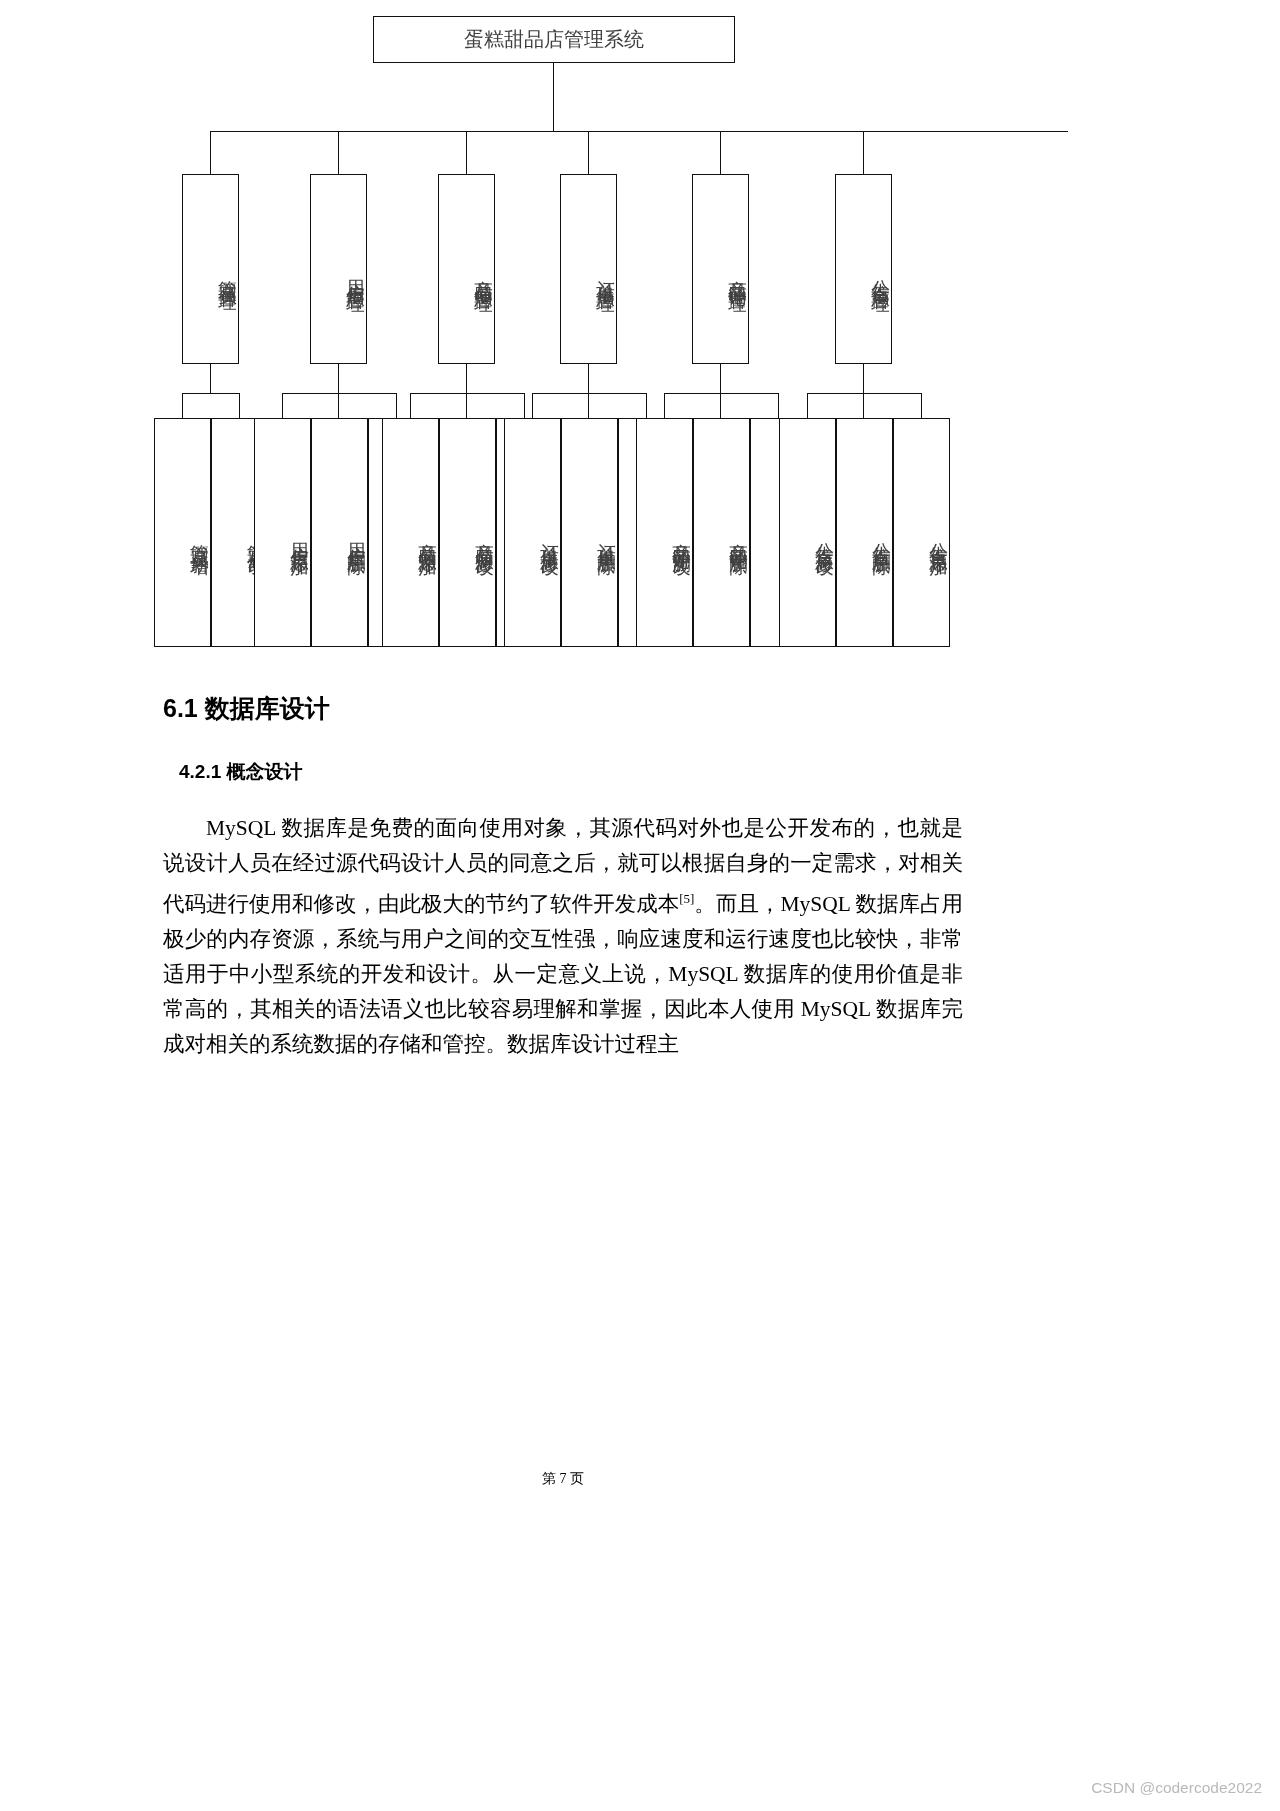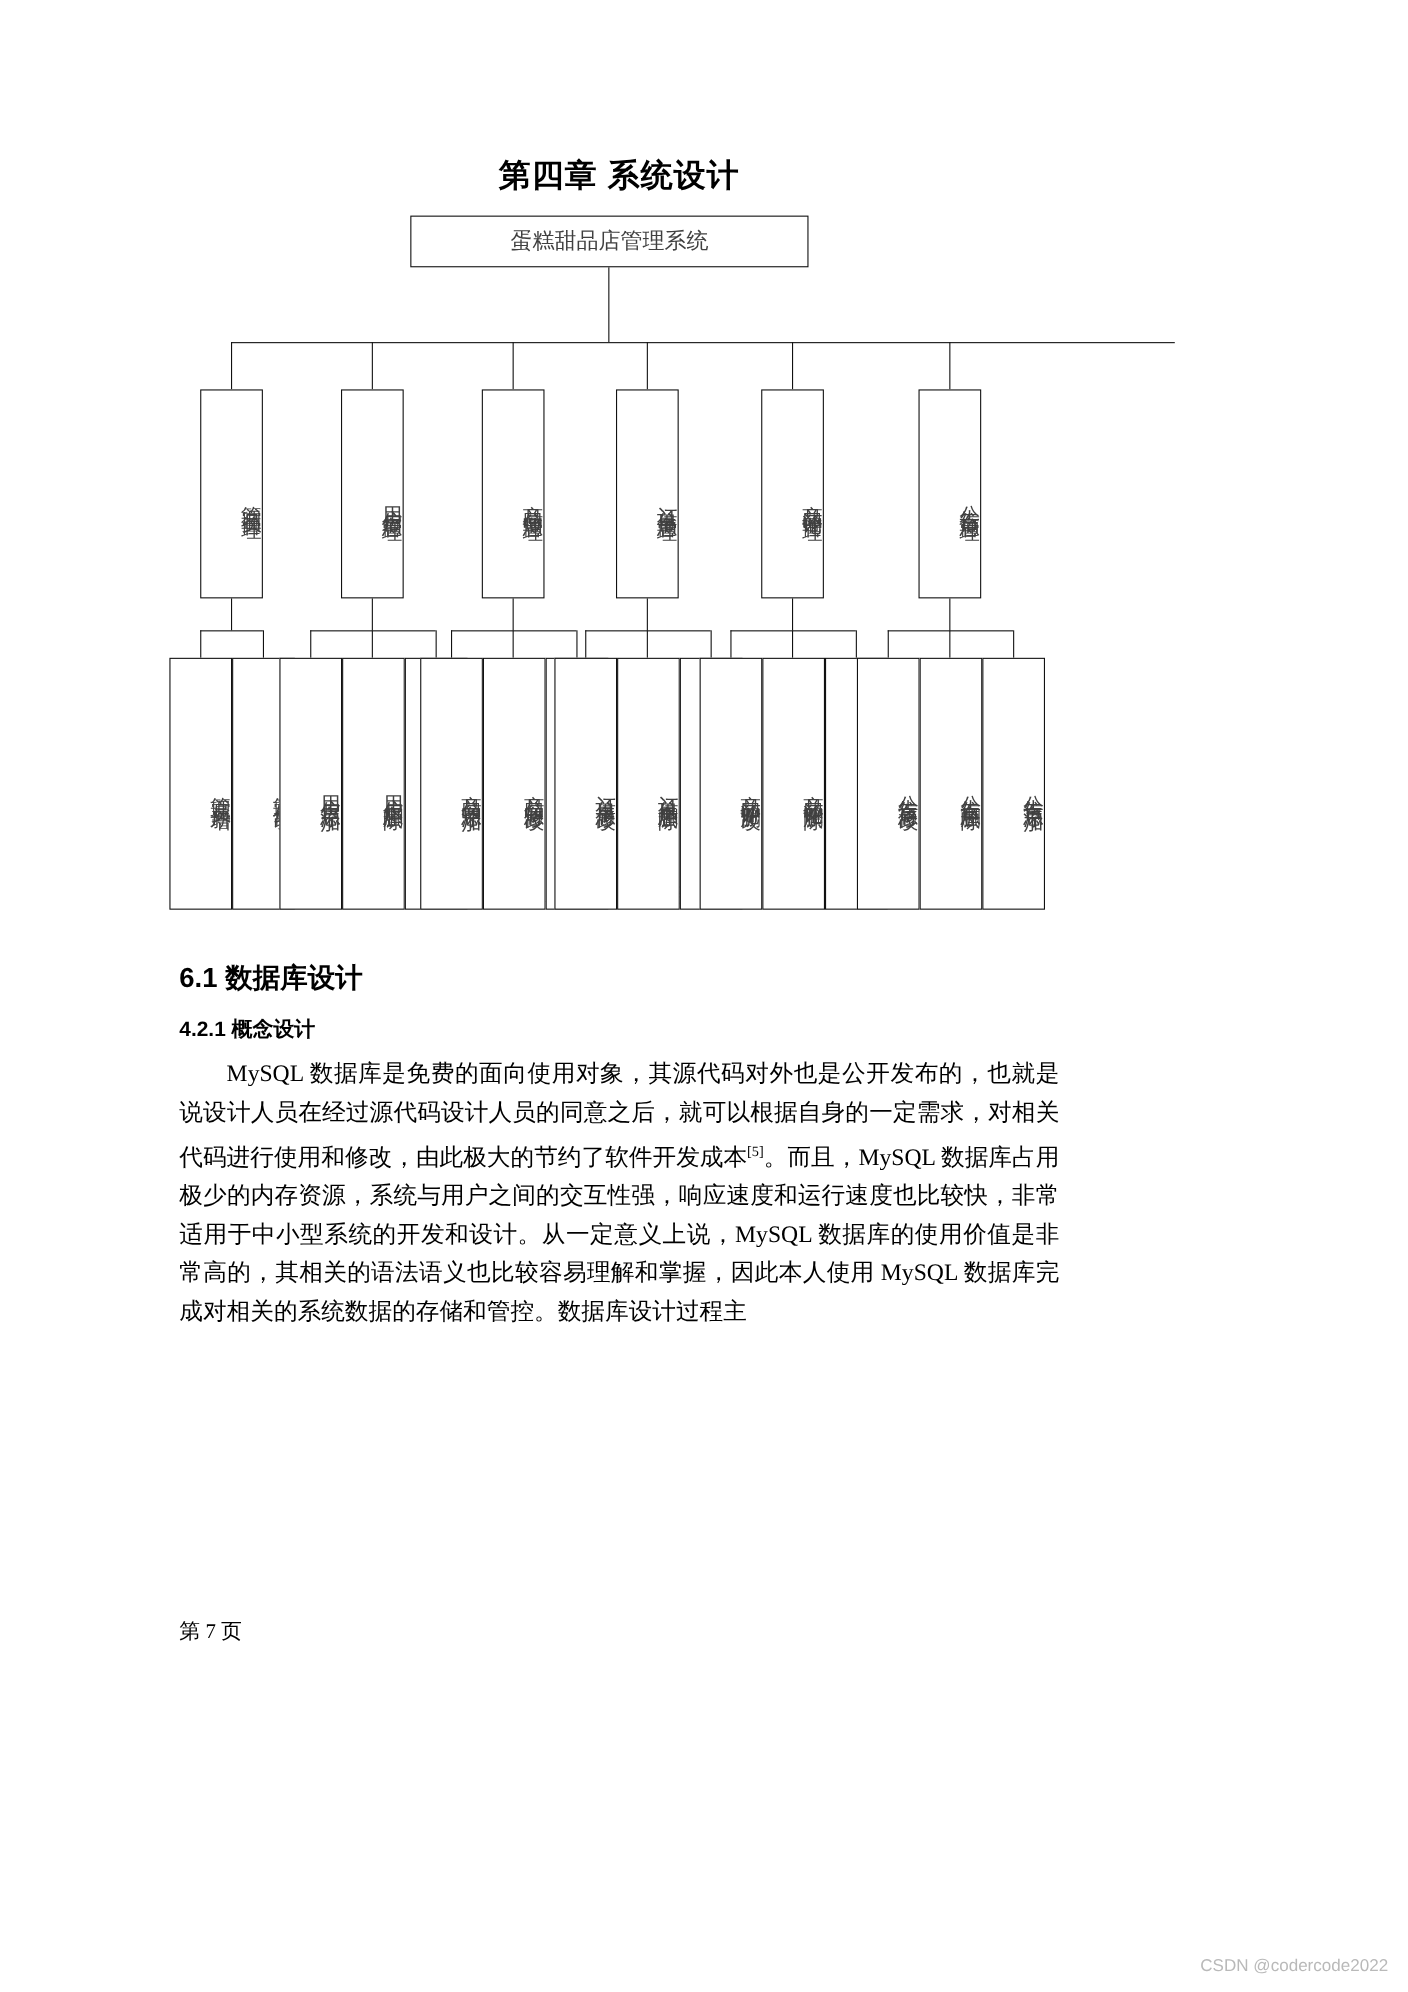--- a/index.html
+++ b/index.html
@@ -38,21 +38,21 @@
   .h2 {
     font-size: 25px;
     font-weight: bold;
     margin: 0;
     padding-top: 45px;
     font-family: "Liberation Sans", "DejaVu Sans", sans-serif;
   }
   .h3 {
     font-size: 19px;
     font-weight: bold;
-    margin: 0;
+    margin: 16px;
     padding-top: 18px;
     font-family: "Liberation Sans", "DejaVu Sans", sans-serif;
   }
   p.body-text {
     font-size: 21.5px;
     line-height: 35px;
     margin: 0;
     padding-top: 10px;
     text-indent: 2em;
     text-align: justify;
@@ -111,41 +111,40 @@
     margin-top: 6px;
     font-family: "Liberation Serif", "DejaVu Serif", serif;
   }
 
   
   .page-footer {
     position: absolute;
     left: 163px;
     top: 1470px;
     width: 800px;
-    text-align: left;
-    font-size: 19px;
+    text-align: center;
+    font-size: 14px;
     font-family: "Liberation Serif", "DejaVu Serif", serif;
   }
   .watermark {
     position: absolute;
     right: 18px;
     bottom: 14px;
     font-size: 15.5px;
     color: #b9b9b9;
     font-family: "Liberation Sans", "DejaVu Sans", sans-serif;
   }
 </style>
 </head>
 <body>
 
 <div class="page">
 
   <div class="content">
 
-    <h1 class="chapter-title">第四章  系统设计</h1>
 
 
 
     <div class="diagram">
 
       <div class="node root-node" style="left:210px; top:2px; width:362px; height:47px;">蛋糕甜品店管理系统</div>
 
       <div class="line vline" style="left:390px; top:49px; height:68px;"></div>
 
       <div class="line hline" style="left:47px; top:117px; width:858px;"></div>

